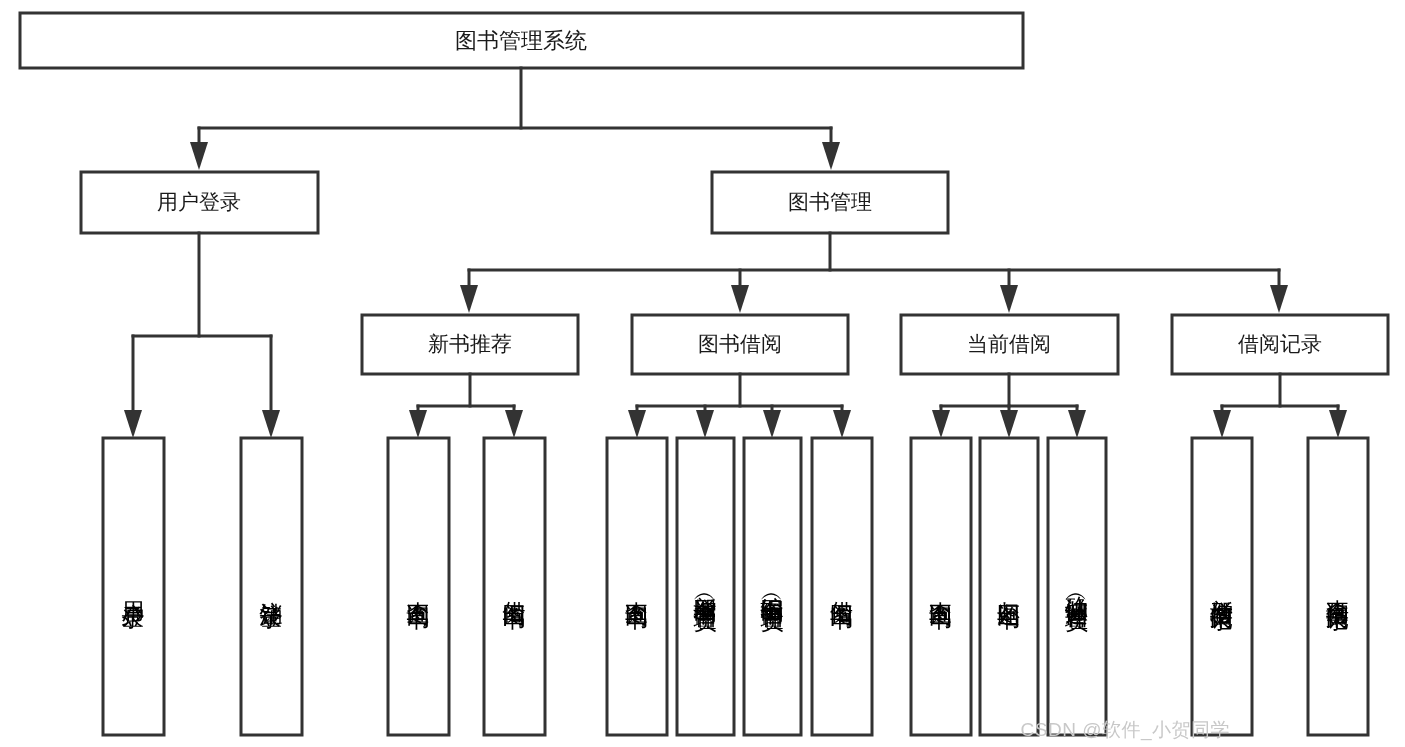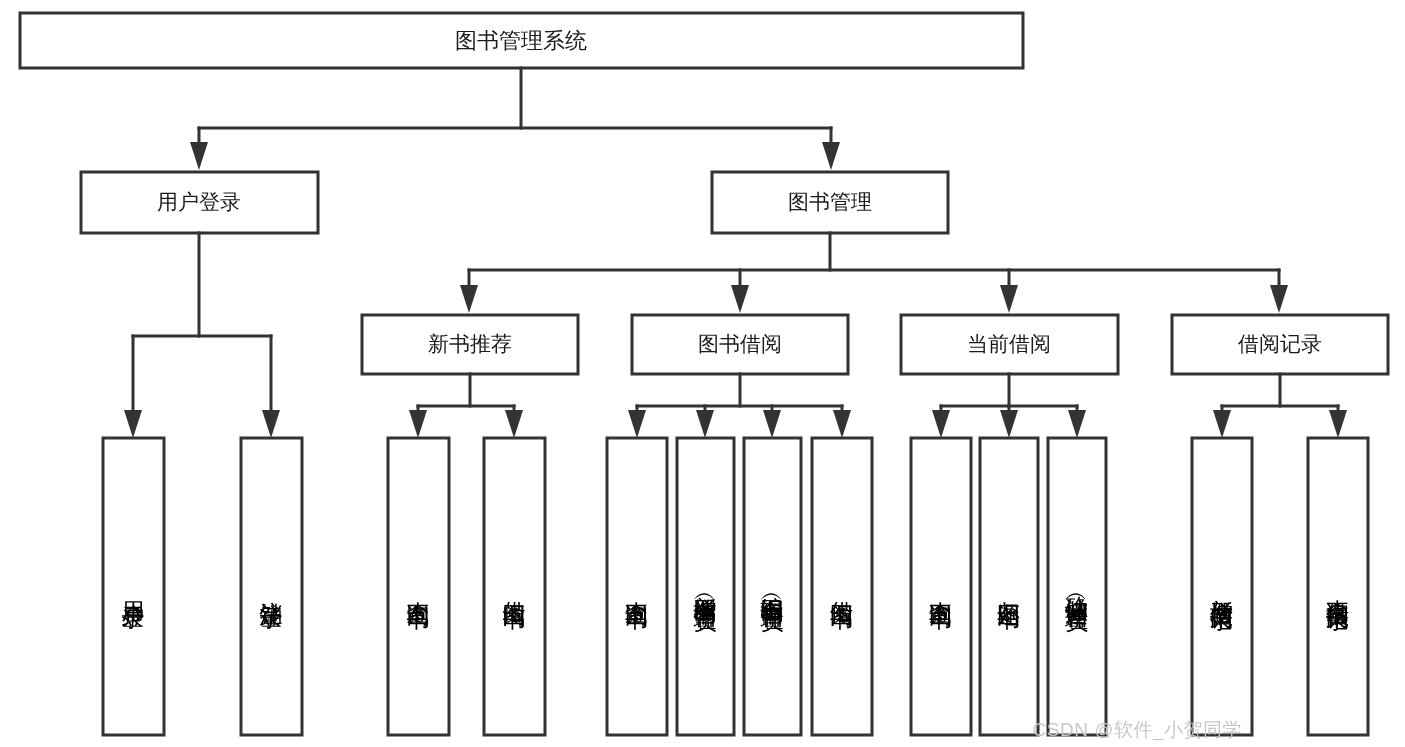--- a/index.html
+++ b/index.html
@@ -68,21 +68,21 @@
   }
   .leaf-label-wrap {
     position: absolute;
     display: flex;
     align-items: center;
     justify-content: center;
     pointer-events: none;
   }
   .watermark {
     position: absolute;
-    right: 8px;
+    right: 20px;
     bottom: 4px;
     font-family: "Liberation Sans", "DejaVu Sans", sans-serif;
     font-size: 19px;
     color: #c8c8c8;
     white-space: nowrap;
     letter-spacing: 0.5px;
   }
 </style>
 </head>
 <body>

